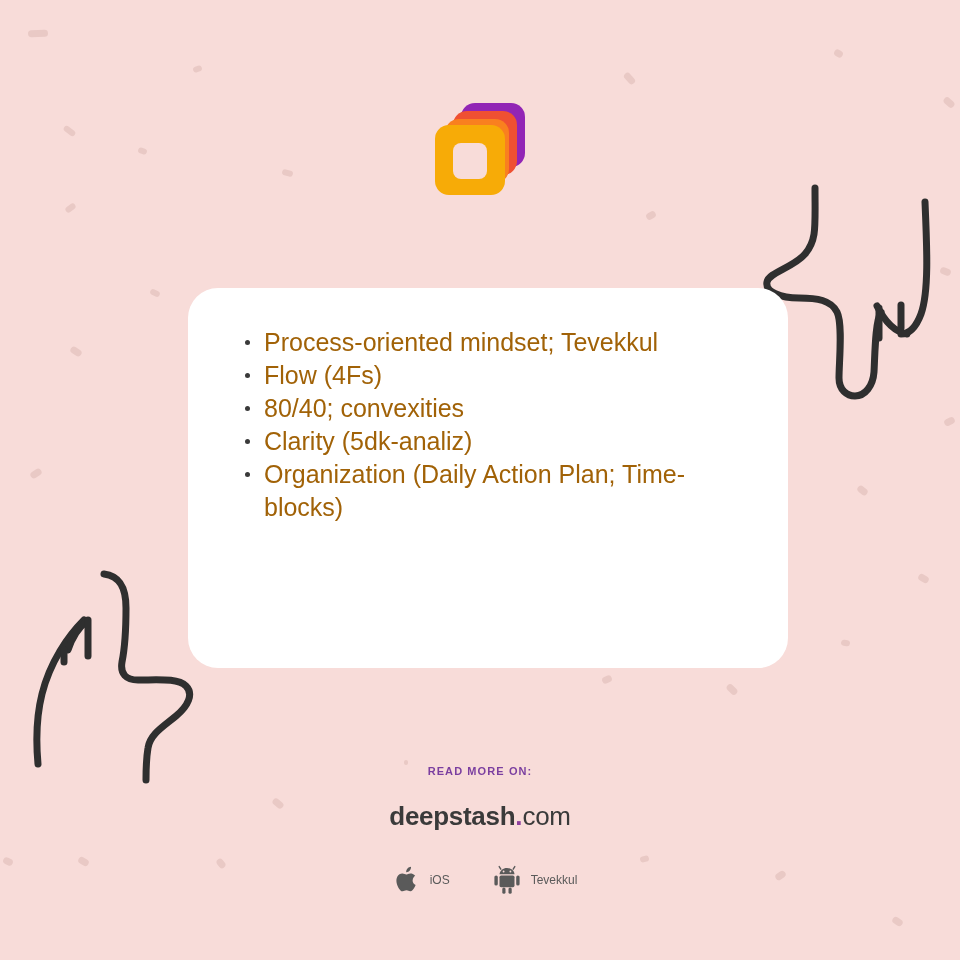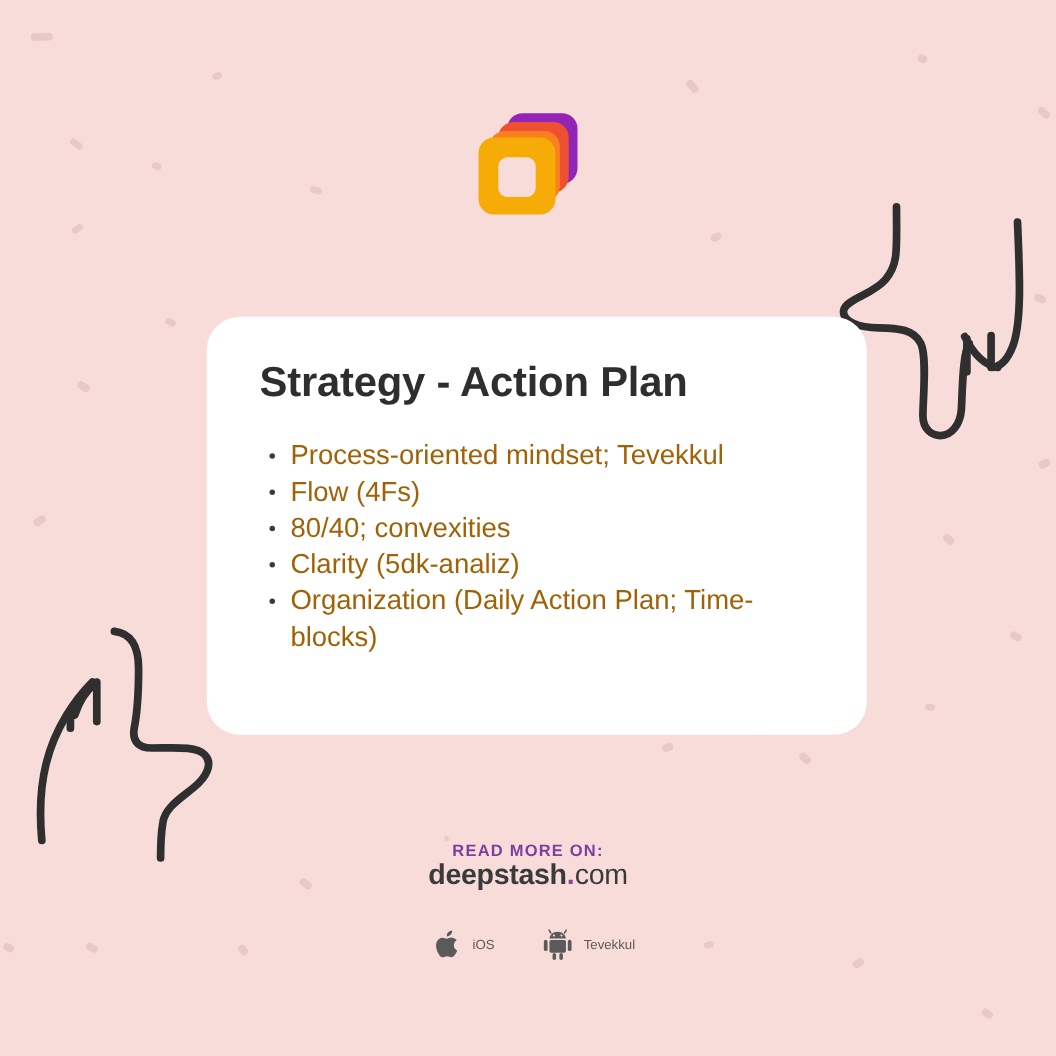--- a/index.html
+++ b/index.html
@@ -128,24 +128,25 @@
 
   
   .footer {
     position: absolute;
     left: 0;
     right: 0;
     top: 765px;
     text-align: center;
   }
   .read-more {
-    font-size: 15px;
+    font-size: 11px;
     font-weight: bold;
     letter-spacing: 1.1px;
     color: #7b3fa0;
+    margin-bottom: 26px;
   }
   .brand {
     font-size: 26px;
     color: #3a3a3a;
     margin-bottom: 36px;
     line-height: 1;
   }
   .brand .bold { font-weight: bold; letter-spacing: -0.3px; }
   .brand .dot-sep { color: #8e3f9e; font-weight: bold; }
   .brand .com { font-weight: normal; letter-spacing: -0.3px; }
@@ -230,21 +231,20 @@
     <div class="logo">
       <div class="layer l-purple"></div>
       <div class="layer l-red"></div>
       <div class="layer l-orange"></div>
       <div class="layer l-amber"></div>
       <div class="layer l-hole"></div>
     </div>
   </div>
 
   <div class="card">
-    <h1 class="card-title">Strategy - Action Plan</h1>
     <ul class="bullet-list">
       <li class="bullet-item">
         <span class="dot"></span>
         <span>Process-oriented mindset; Tevekkul</span>
       </li>
       <li class="bullet-item">
         <span class="dot"></span>
         <span>Flow (4Fs)</span>
       </li>
       <li class="bullet-item">

